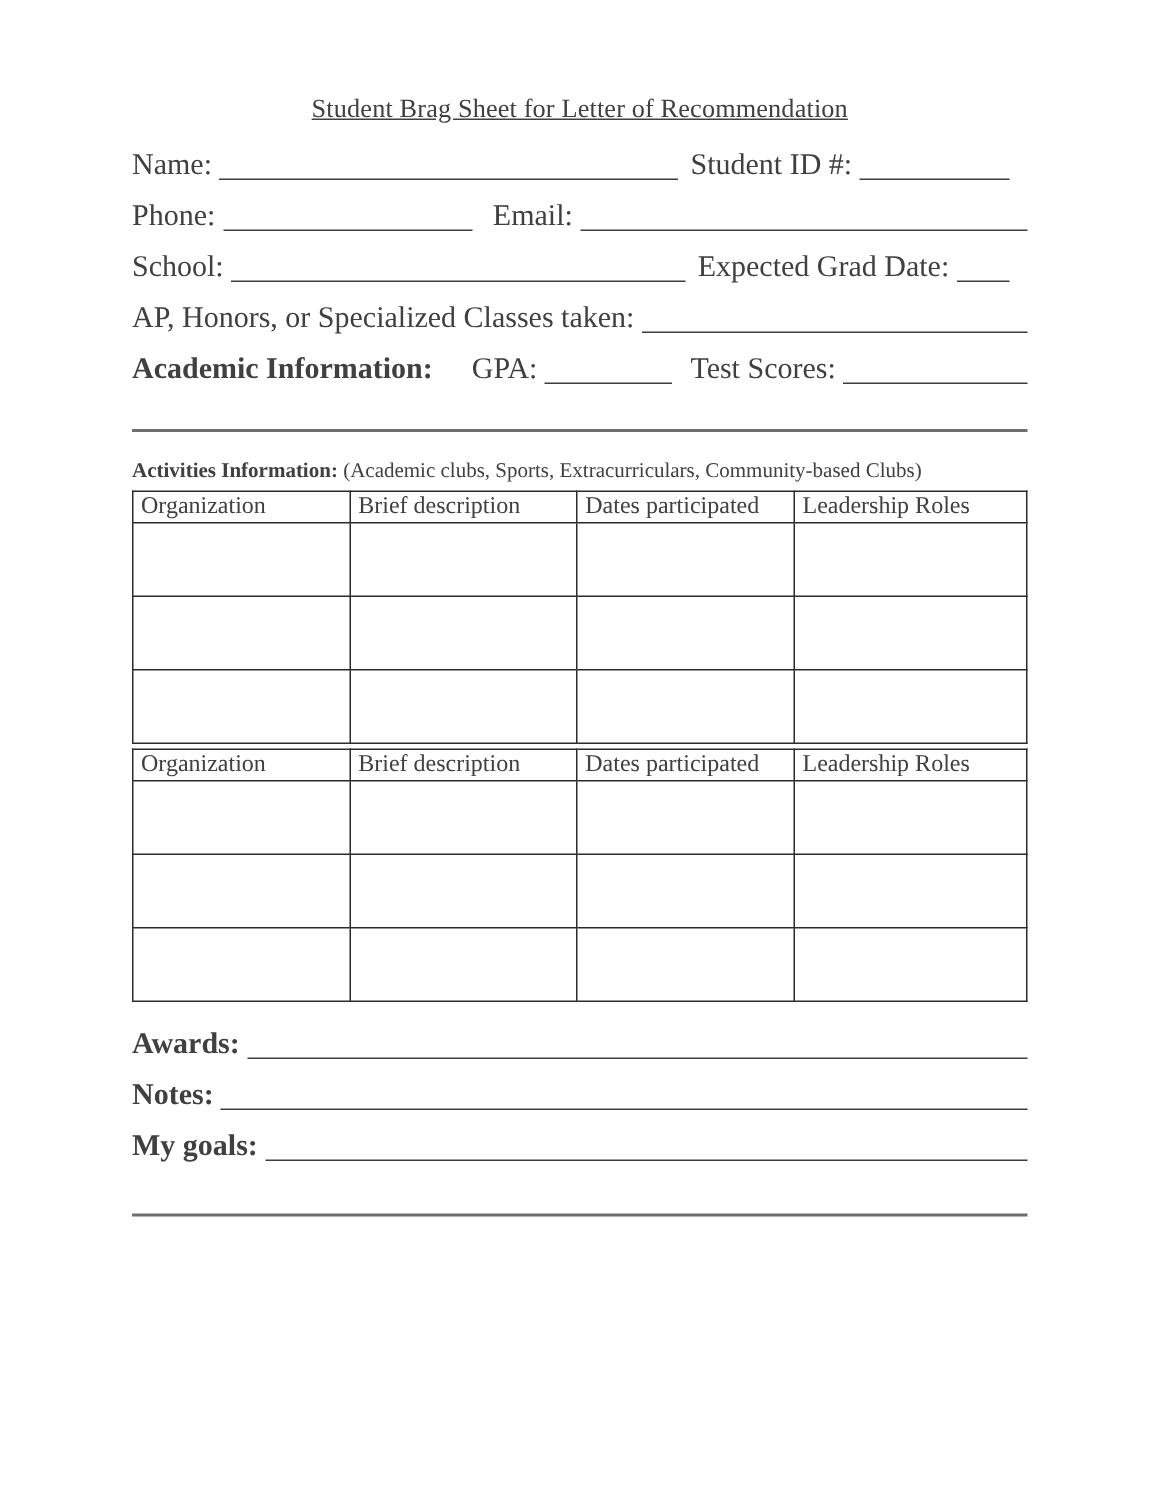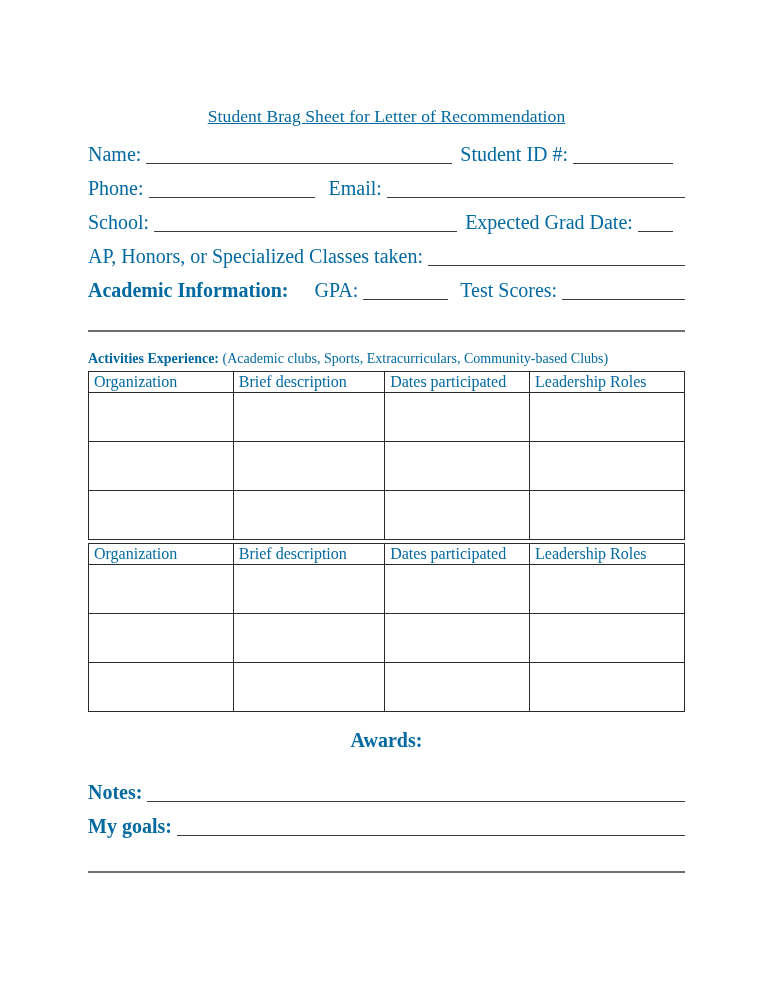--- a/index.html
+++ b/index.html
@@ -4,22 +4,22 @@
 <style>
   * { margin: 0; padding: 0; box-sizing: border-box; }
   html, body { background: #ffffff; }
   .page {
     position: relative;
     width: 768px;
     height: 994px;
     margin: 0 auto;
     background: #ffffff;
     font-family: "Liberation Serif", "DejaVu Serif", serif;
-    color: #0369a1;
-    padding: 105px 83px 0 88px;
+    color: #404040;
+    padding: 61px 83px 0 88px;
   }
   .doc-title {
     font-size: 17.5px;
     font-weight: normal;
     text-align: center;
     text-decoration: underline;
     line-height: 22px;
     letter-spacing: 0.1px;
   }
   .field-row {
@@ -74,21 +74,21 @@
     vertical-align: top;
     padding: 1px 5px;
   }
   table.form-table th { height: 21px; line-height: 18px; }
   table.form-table td { height: 49px; }
   col.c1 { width: 24.3%; }
   col.c2 { width: 25.4%; }
   col.c3 { width: 24.3%; }
   col.c4 { width: 26.0%; }
   .work-label { margin-top: 21px; }
-  .awards-row { margin-top: 19px; flex-direction: column; }
+  .awards-row { margin-top: 19px; }
   .final-line {
     border-top: 2px solid #6e6e6e;
     margin-top: 35px;
   }
 </style>
 </head>
 <body>
 
 <div class="page">
 
@@ -124,21 +124,21 @@
     <span class="lbl bold">Academic Information:</span>
     <span class="lbl gap-26">GPA:</span>
     <span class="line w-gpa"></span>
     <span class="lbl gap-12">Test Scores:</span>
     <span class="line grow"></span>
   </div>
 
   <div class="divider"></div>
 
   <div class="section-label-row">
-    <span class="bold">Activities Experience:</span>
+    <span class="bold">Activities Information:</span>
     <span>(Academic clubs, Sports, Extracurriculars, Community-based Clubs)</span>
   </div>
 
   <table class="form-table">
     <colgroup>
         <col class="c1">
         <col class="c2">
         <col class="c3">
         <col class="c4">
       </colgroup>

